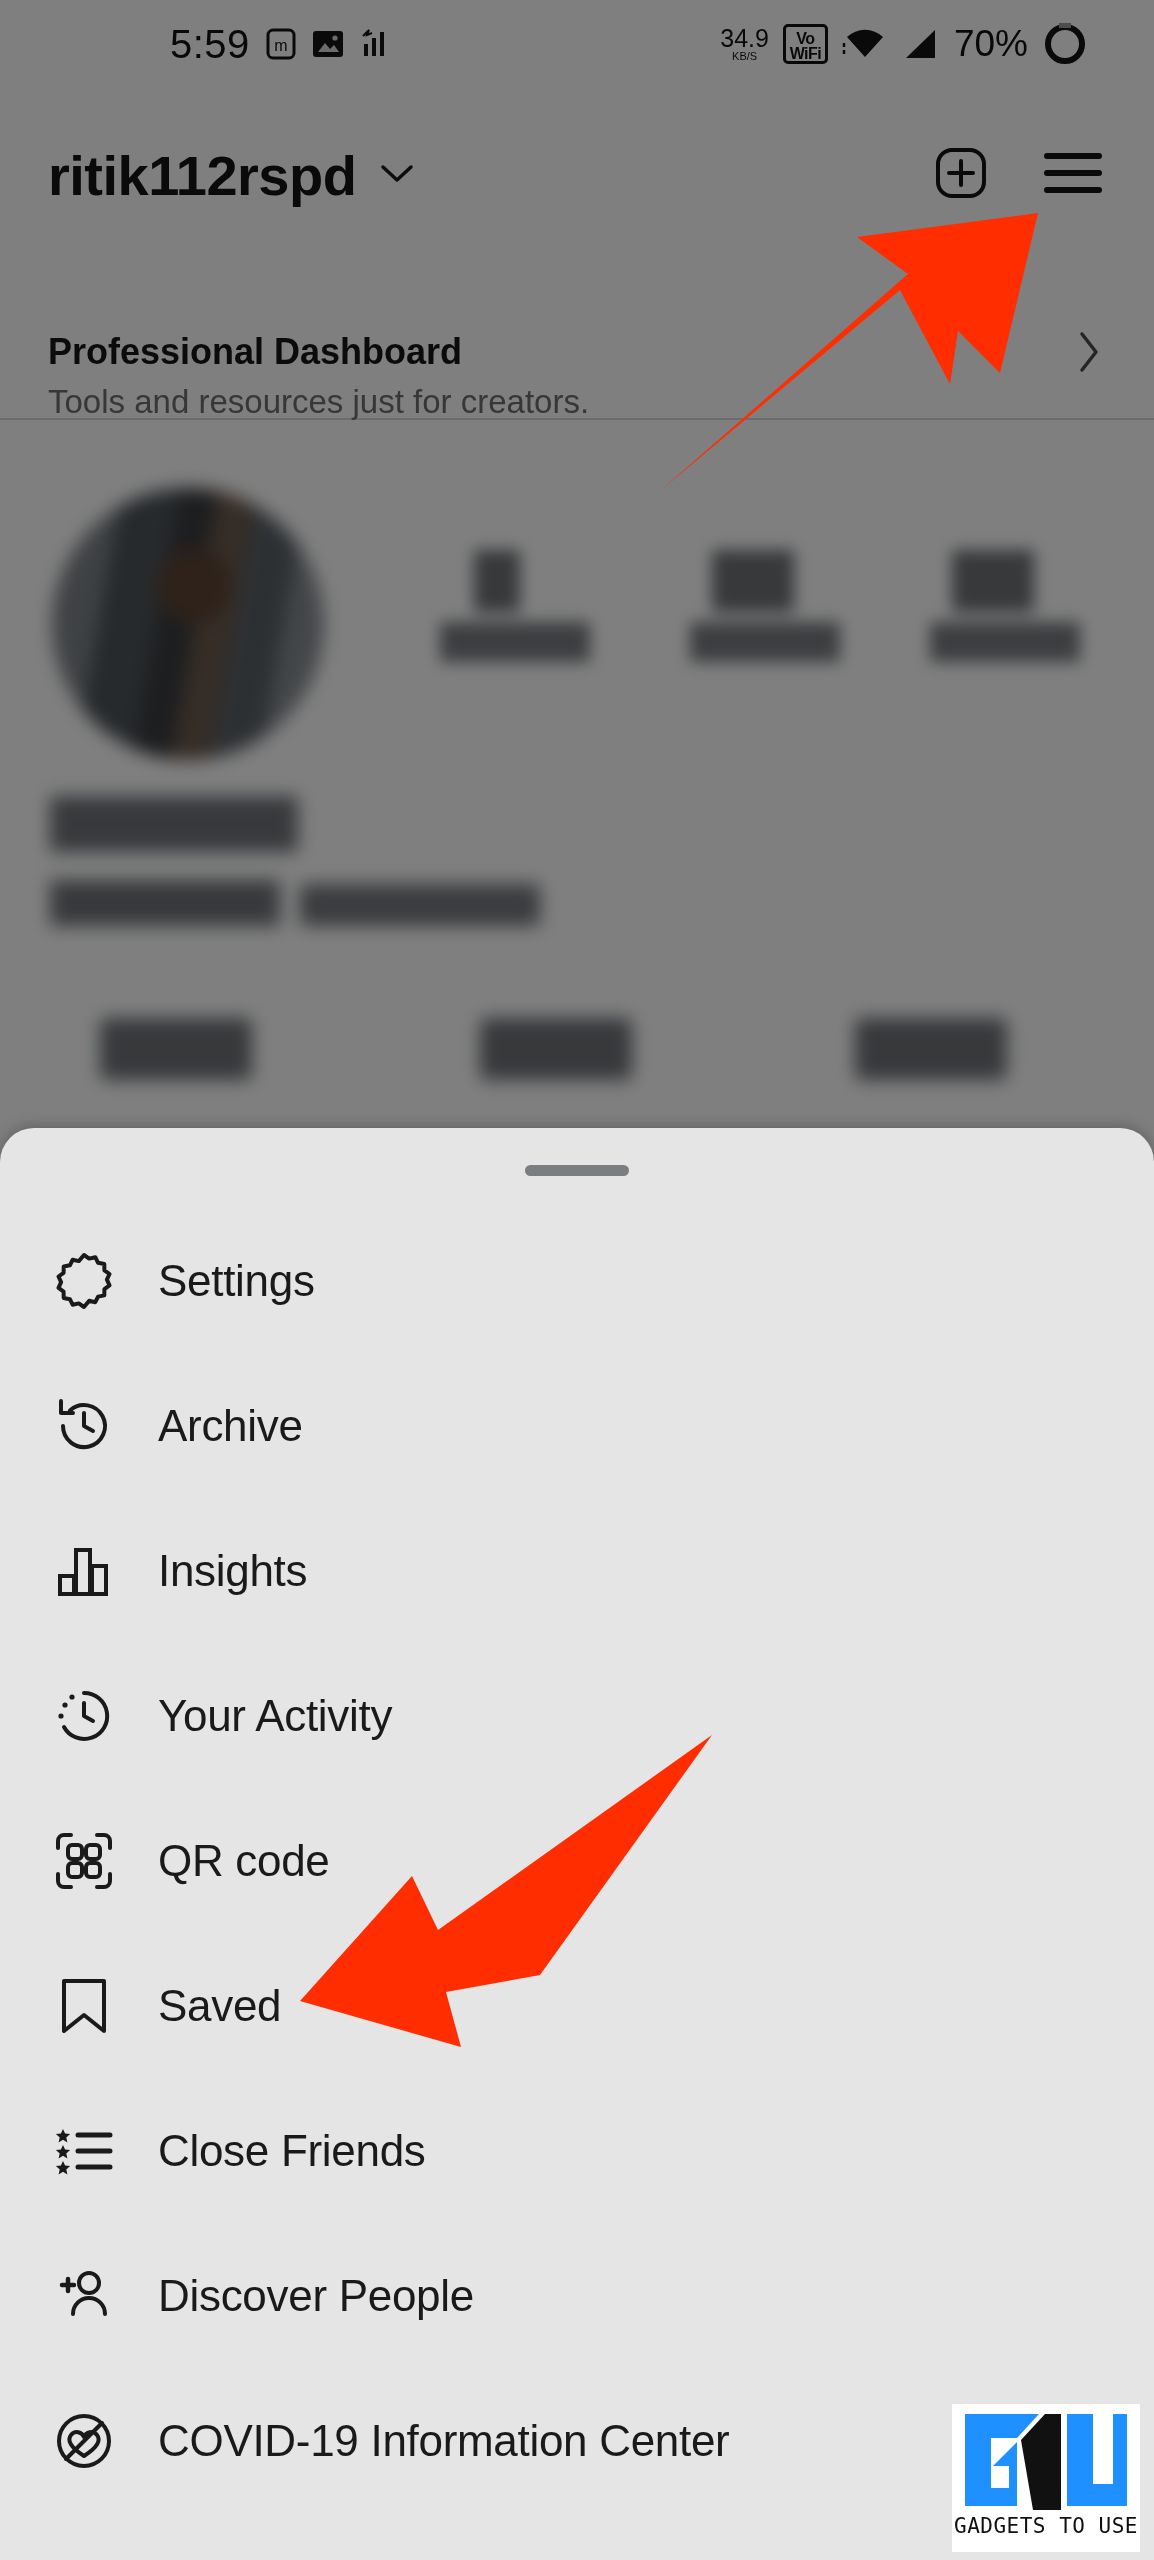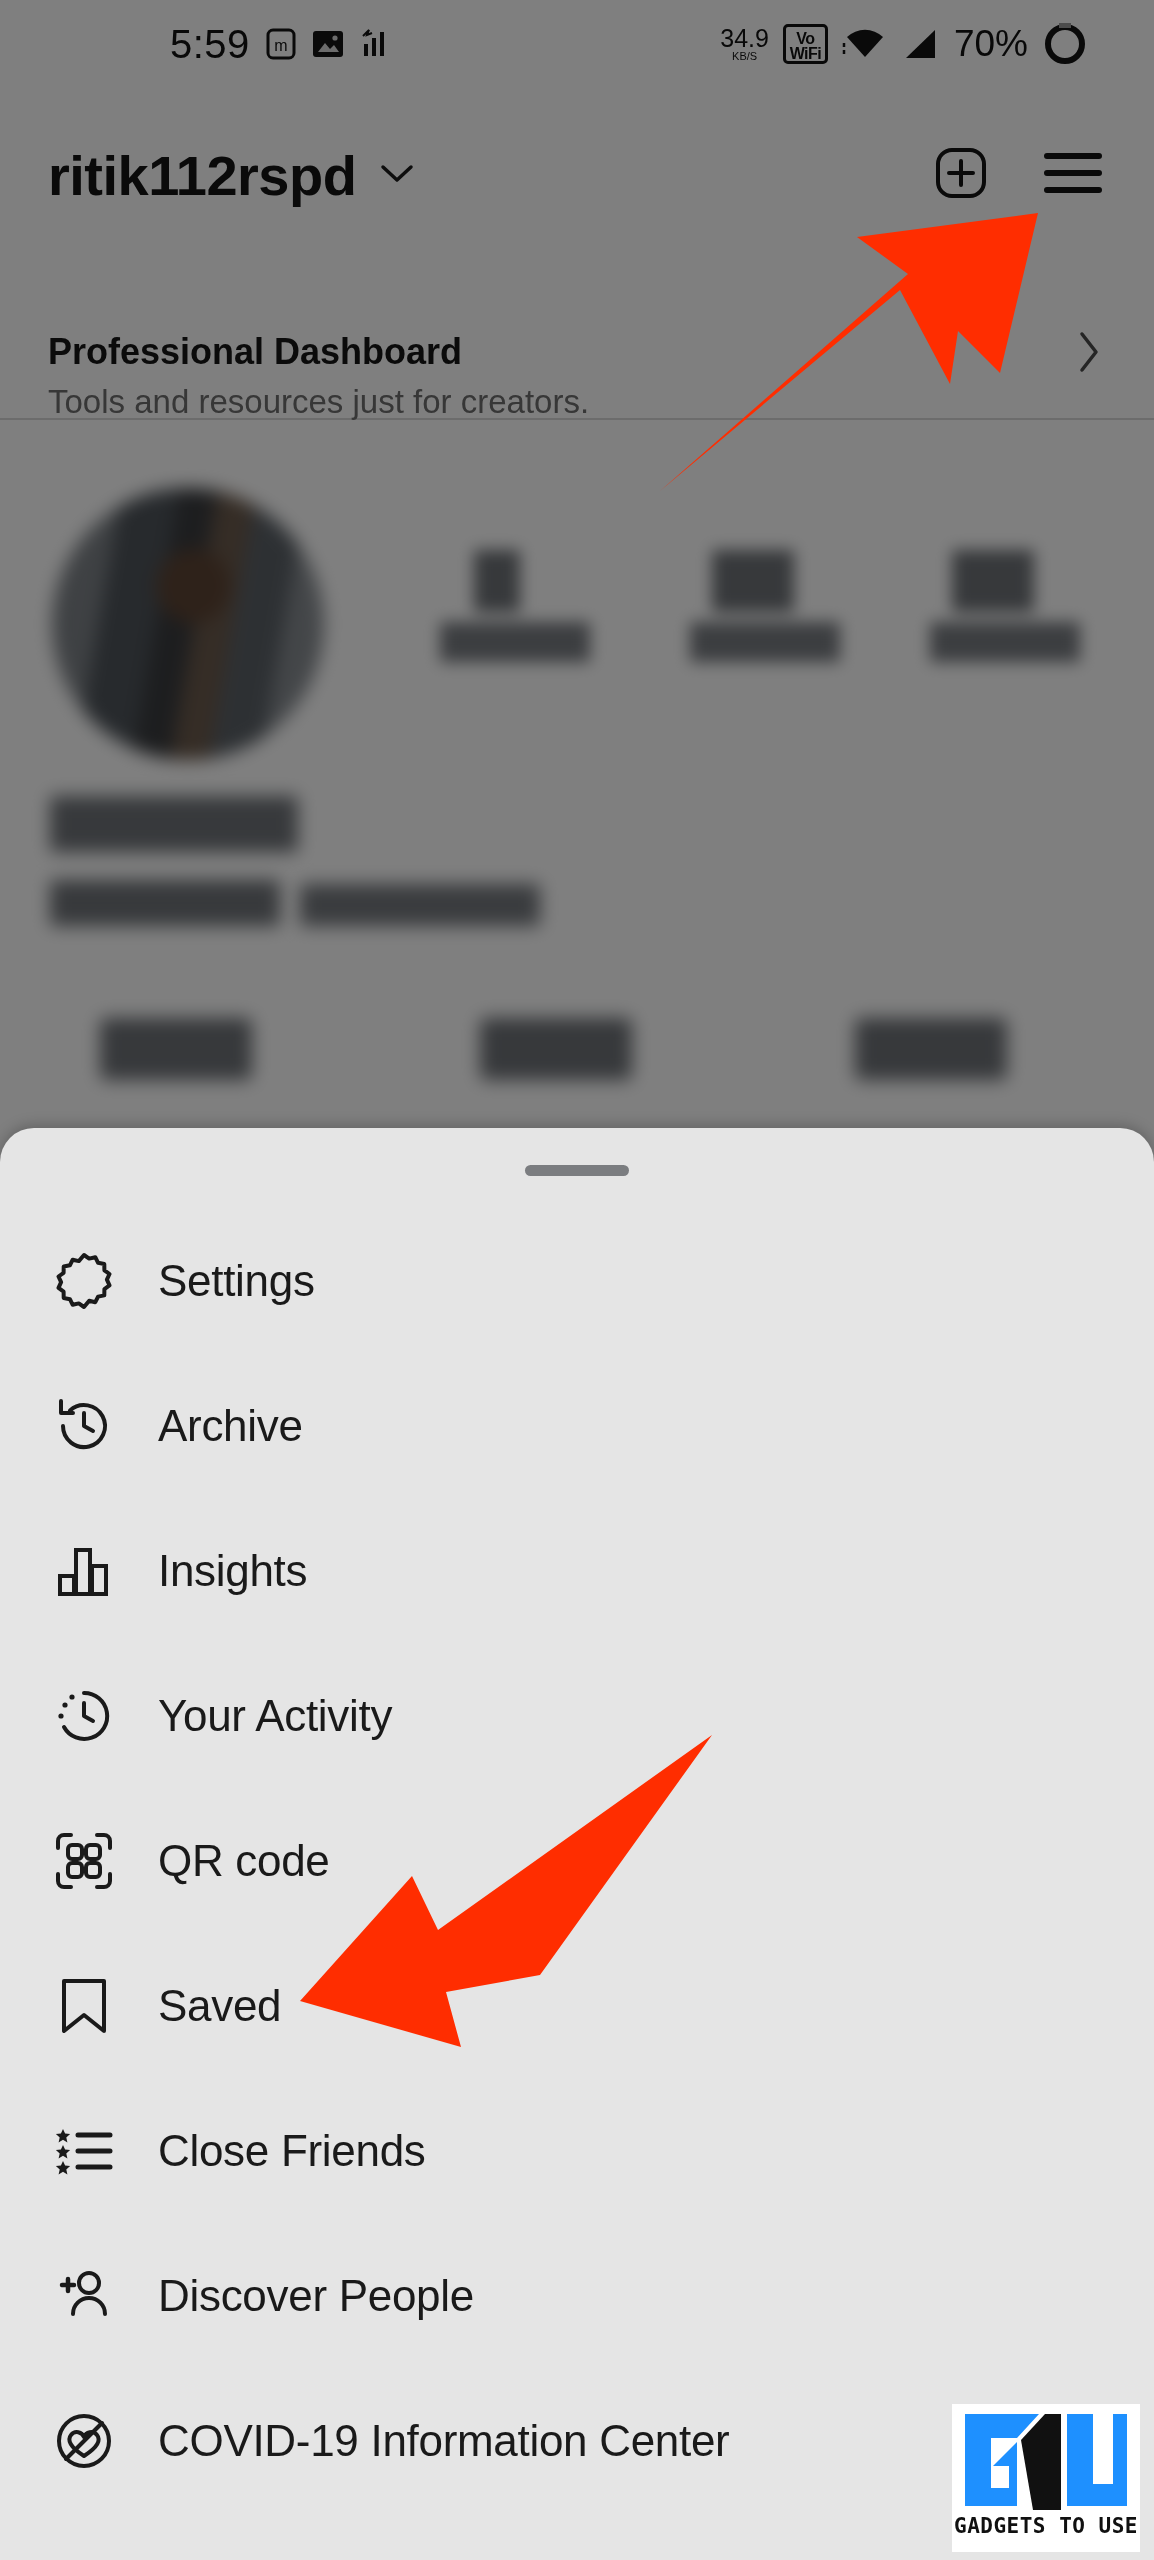--- a/index.html
+++ b/index.html
@@ -132,21 +132,21 @@
   #watermark {
     position:absolute; right:14px; bottom:8px;
     width:188px; height:148px;
     background:#ffffff;
     display:flex; flex-direction:column; align-items:center; justify-content:flex-start;
     padding-top:6px;
   }
   #wm-mark { width:170px; height:106px; }
   #wm-text {
     font-family:"DejaVu Sans Mono", monospace;
-    font-size:21px; font-weight:700; letter-spacing:0.5px; color:#101010;
+    font-size:21px; font-weight:400; letter-spacing:0.5px; color:#101010;
     margin-top:-2px;
   }
 </style>
 </head>
 <body>
 
 <div id="screen">
 
   <div id="bg-layer">
 

